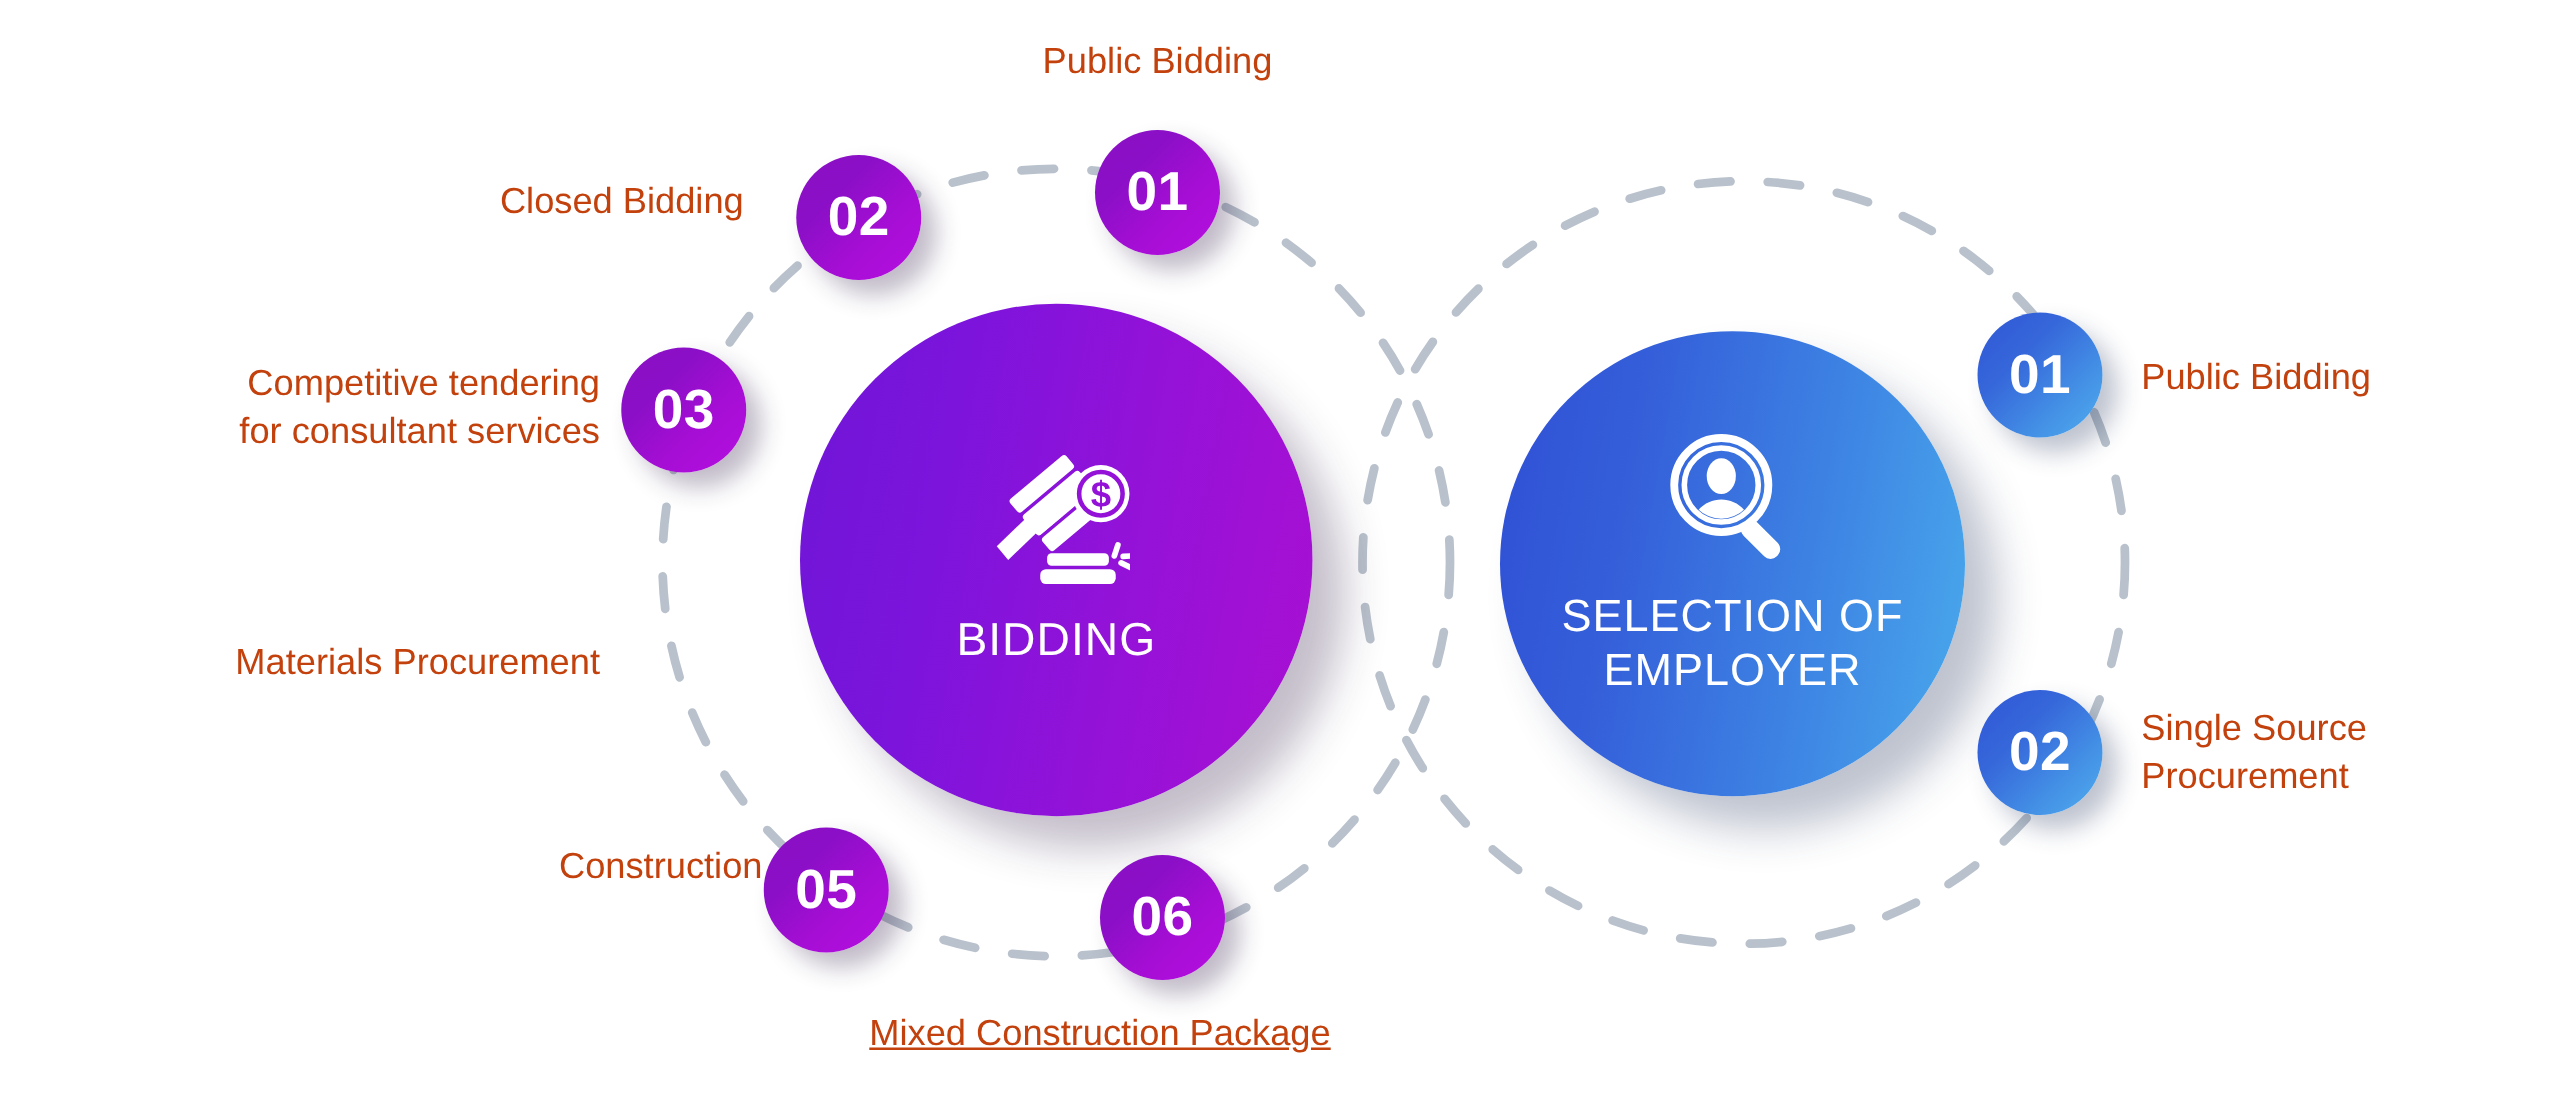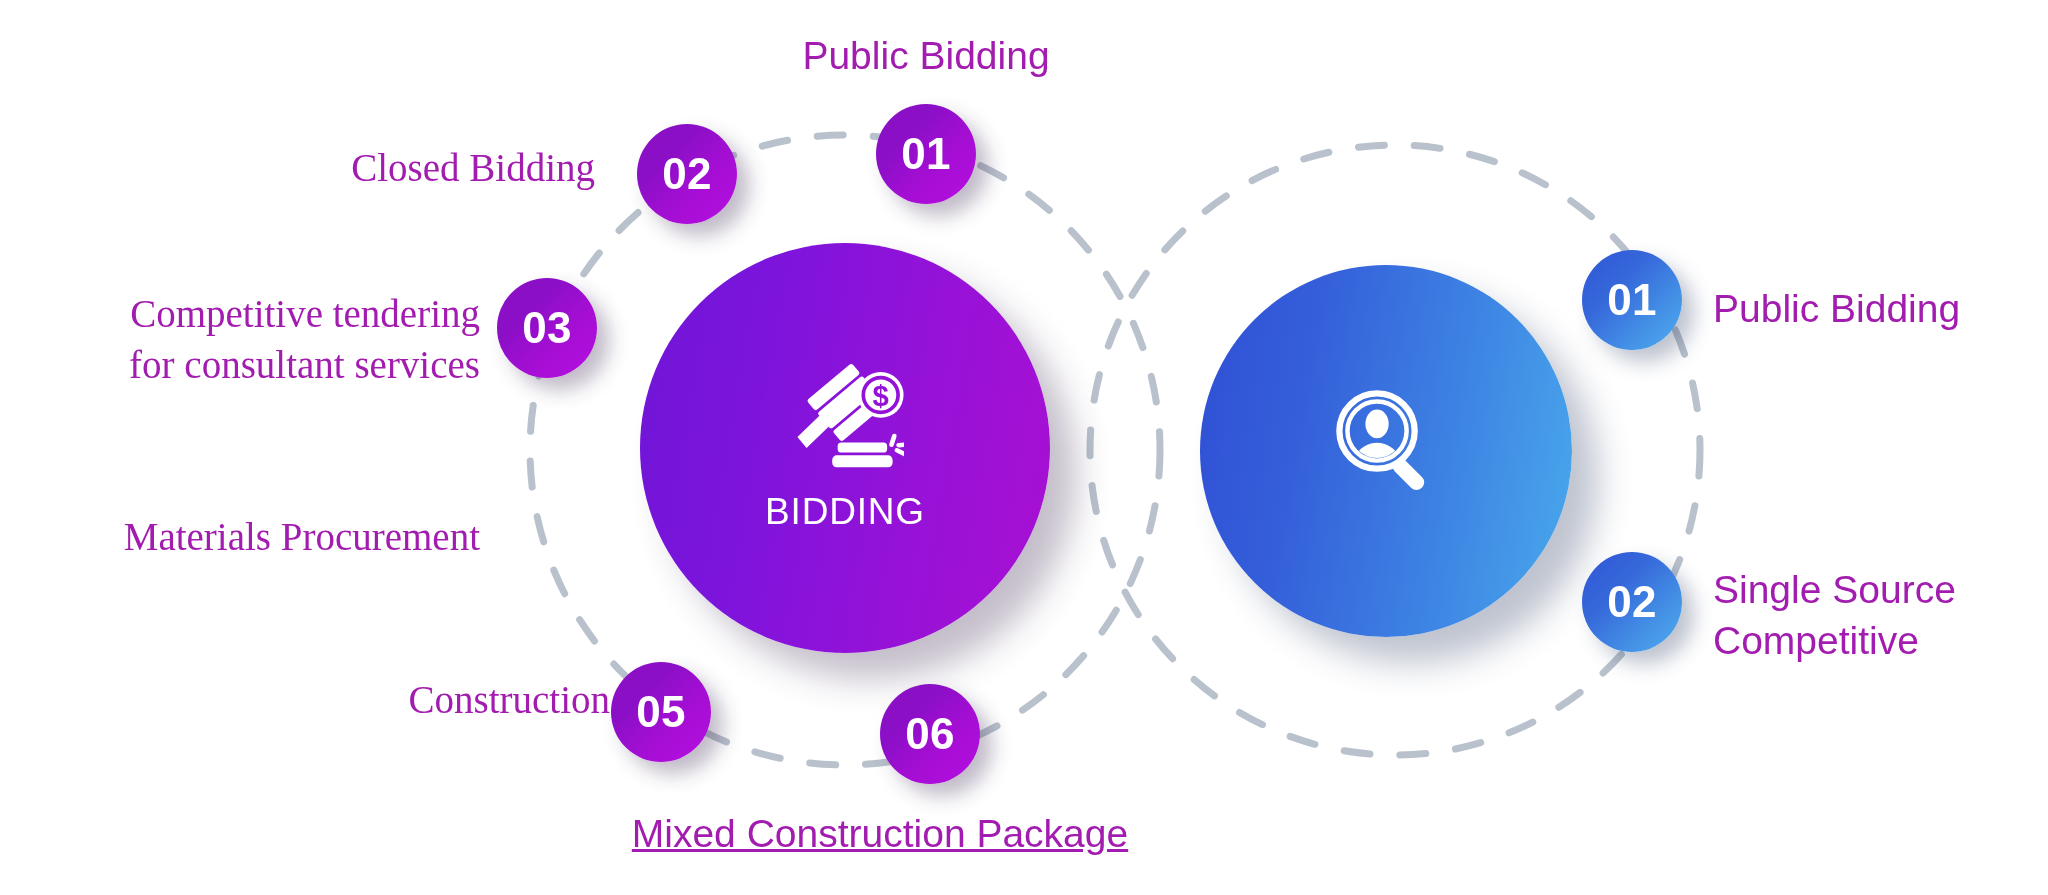--- a/index.html
+++ b/index.html
@@ -104,26 +104,26 @@
     box-shadow: 12px 12px 20px rgba(60, 40, 80, 0.32);
   }
   .badge-blue {
     background: linear-gradient(135deg, #2f56d6 0%, #3667da 35%, #4492e6 72%, #51aeee 100%);
     box-shadow: 12px 12px 20px rgba(40, 55, 95, 0.30);
   }
 
   
   .label {
     position: absolute;
-    color: #a21caf;
-    font-size: 39px;
+    color: #c2410c;
+    font-size: 29px;
     line-height: 1.30;
     white-space: pre-line;
   }
-  .label-r { text-align: right; font-family: Liberation Serif, serif; }
+  .label-r { text-align: right; }
   .label-l { text-align: left; }
   .label-c { text-align: center; }
 </style>
 </head>
 <body>
 
 <div id="stage">
 
   <svg id="orbits" viewBox="0 0 2048 895" xmlns="http://www.w3.org/2000/svg">
     <circle cx="845" cy="450" r="315" fill="none" stroke="#b9c2cc" stroke-width="7" stroke-linecap="round" stroke-dasharray="26 30"></circle>
@@ -165,20 +165,22 @@
 
       <ellipse cx="50" cy="40" rx="13" ry="16" fill="#ffffff"></ellipse>
 
       <clipPath id="soe-clip">
           <circle cx="50" cy="48" r="30"></circle>
         </clipPath>
       <path d="M22 92 C22 72 36 61 50 61 C64 61 78 72 78 92 Z" fill="#ffffff" clip-path="url(#soe-clip)"></path>
 
       <rect x="76" y="76" width="17" height="42" rx="8" fill="#ffffff" transform="rotate(-45 84 96)"></rect>
     </svg>
+    <div class="hub-title">SELECTION OF
+EMPLOYER</div>
   </div>
 
   <div class="badge badge-purple" style="left:876px; top:104px;">
     <span>01</span>
   </div>
   <div class="badge badge-purple" style="left:637px; top:124px;">
     <span>02</span>
   </div>
   <div class="badge badge-purple" style="left:497px; top:278px;">
     <span>03</span>
@@ -206,15 +208,15 @@
   <div class="badge badge-blue" style="left:1582px; top:250px;">
     <span>01</span>
   </div>
   <div class="badge badge-blue" style="left:1582px; top:552px;">
     <span>02</span>
   </div>
 
   <div class="label label-l" style="left:1713px; top:284px; width:330px;">Public Bidding</div>
 
   <div class="label label-l" style="left:1713px; top:565px; width:330px;">Single Source
-Competitive</div>
+Procurement</div>
 
 </div>
 
 </body></html>

